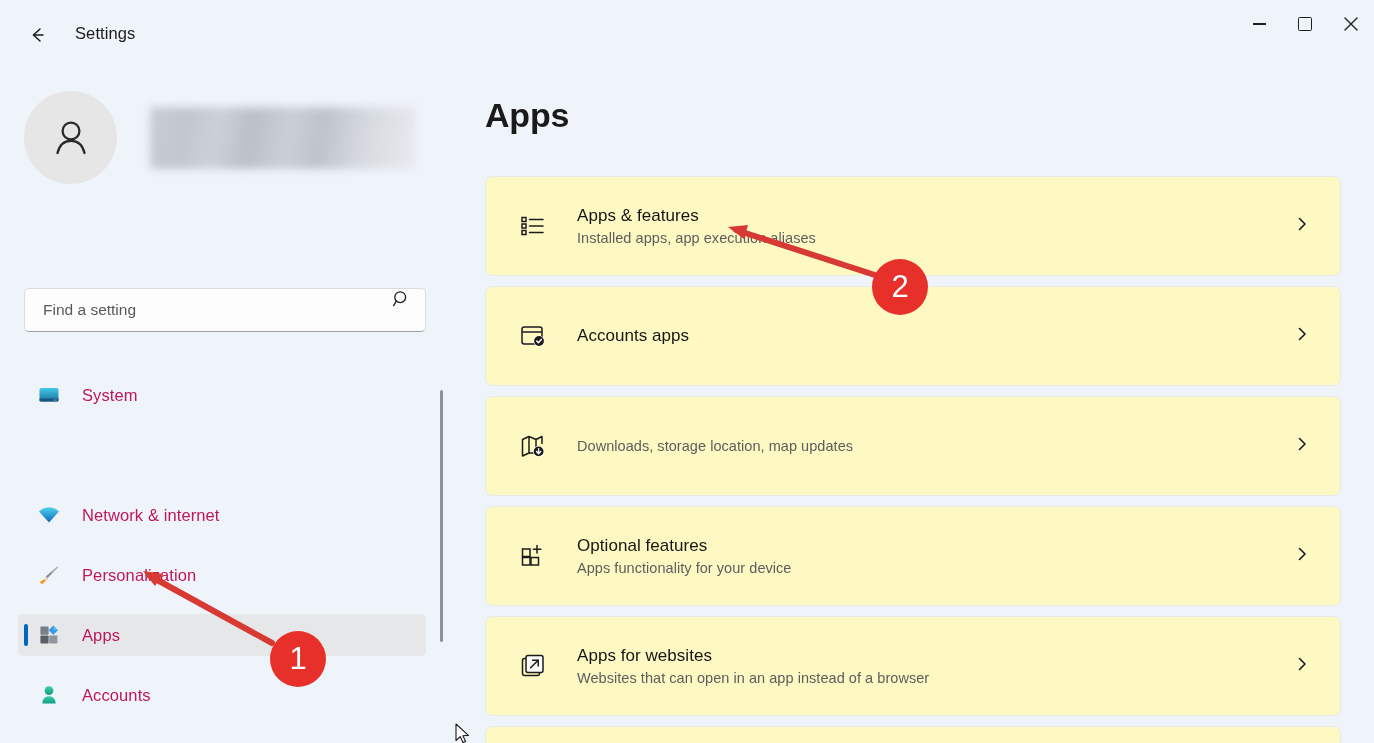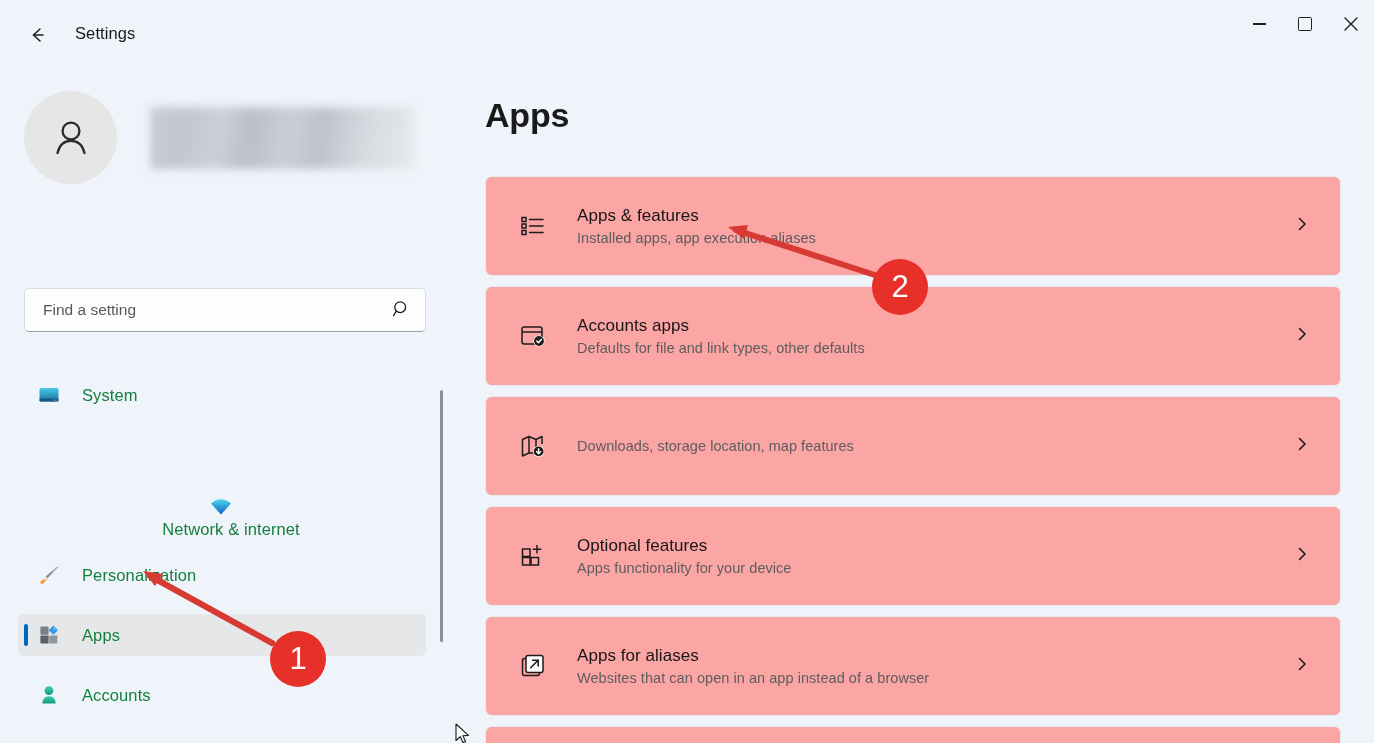--- a/index.html
+++ b/index.html
@@ -99,21 +99,20 @@
 
   .searchbox {
     position: absolute;
     left: 24px; top: 216px;
     width: 402px; height: 44px;
     background: #fdfdfd;
     border: 1px solid #d9dce1;
     border-bottom: 1.6px solid #9aa0a8;
     border-radius: 5px;
     display: flex;
-    align-items: center;
     padding: 0 14px 0 18px;
   }
   .searchbox input {
     flex: 1;
     border: none;
     outline: none;
     background: transparent;
     font-family: "Liberation Sans", sans-serif;
     font-size: 15.5px;
     color: #1b1b1b;
@@ -149,21 +148,21 @@
     background: #0067c0;
   }
   .nav-icon {
     width: 26px; height: 26px;
     flex: none;
     display: flex; align-items: center; justify-content: center;
     margin-right: 20px;
   }
   .nav-label {
     font-size: 16.5px;
-    color: #15803d;
+    color: #be185d;
     letter-spacing: .1px;
   }
 
   .sb-scroll-track {
     position: absolute;
     left: 440px; top: 318px;
     width: 3px; height: 252px;
     border-radius: 2px;
     background: #8c9097;
   }
@@ -185,21 +184,21 @@
   .cards {
     position: absolute;
     left: 33px; top: 104px;
     width: 856px;
   }
   .card {
     position: relative;
     width: 856px;
     height: 100px;
     margin-bottom: 10px;
-    background: #fca5a5;
+    background: #fef9c3;
     border: 1px solid #e7e9ed;
     border-radius: 7px;
     display: flex;
     align-items: center;
     padding-left: 30px;
   }
   .card-icon {
     width: 34px; height: 34px;
     flex: none;
     display: flex; align-items: center; justify-content: center;
@@ -319,21 +318,21 @@
           <rect x="2.5" y="5" width="19" height="13.5" rx="1.8" fill="url(#gSys)"></rect>
           <rect x="2.5" y="15.4" width="19" height="3.1" rx="1.2" fill="#17587f"></rect>
           <circle cx="17.2" cy="17" r="0.6" fill="#9fe3f5"></circle>
           <circle cx="19" cy="17" r="0.6" fill="#9fe3f5"></circle>
         </svg>
       </span>
       <span class="nav-label">System</span>
     </div>
 
 
-    <div class="nav-item" style="top:190px;flex-direction:column;">
+    <div class="nav-item" style="top:190px;">
       <span class="nav-icon">
         <svg width="24" height="24" viewBox="0 0 24 24">
           <defs>
               <linearGradient id="gWf" x1="0" y1="0" x2="0" y2="1">
             <stop offset="0%" stop-color="#4fd8e8"></stop>
                 <stop offset="100%" stop-color="#0b63c4"></stop>
           </linearGradient>
             </defs>
           <path d="M2 8.6 C5 5.6 8.4 4.2 12 4.2 C15.6 4.2 19 5.6 22 8.6 L12 19.6 Z" fill="url(#gWf)"></path>
         </svg>
@@ -424,42 +423,41 @@
         <svg width="30" height="30" viewBox="0 0 30 30" fill="none">
           <rect x="4" y="6" width="20" height="17" rx="2.2" stroke="#1b1b1b" stroke-width="1.5"></rect>
           <path d="M4 11 H24" stroke="#1b1b1b" stroke-width="1.5"></path>
           <circle cx="21" cy="20" r="5.6" fill="#ffffff"></circle>
           <circle cx="21" cy="20" r="4.9" fill="#1b1b1b"></circle>
           <path d="M18.8 20 L20.4 21.7 L23.3 18.4" stroke="#ffffff" stroke-width="1.5" stroke-linecap="round" stroke-linejoin="round" fill="none"></path>
         </svg>
       </span>
       <div class="card-text">
         <span class="card-title">Accounts apps</span>
-        <span class="card-sub">Defaults for file and link types, other defaults</span>
       </div>
       <span class="card-chevron">
         <svg width="16" height="16" viewBox="0 0 16 16" fill="none">
           <path d="M5.5 2.5 L11 8 L5.5 13.5" stroke="#1b1b1b" stroke-width="1.6" stroke-linecap="round" stroke-linejoin="round"></path>
         </svg>
       </span>
     </div>
 
     <div class="card">
       <span class="card-icon">
         <svg width="30" height="30" viewBox="0 0 30 30" fill="none">
           <path d="M4.5 8.5 L11 5.5 L11 22 L4.5 25 Z" stroke="#1b1b1b" stroke-width="1.5" stroke-linejoin="round"></path>
           <path d="M11 5.5 L18 8.5 L18 22 L11 22" stroke="#1b1b1b" stroke-width="1.5" stroke-linejoin="round" fill="none"></path>
           <path d="M18 8.5 L24 5.5 L24 13" stroke="#1b1b1b" stroke-width="1.5" stroke-linejoin="round" fill="none"></path>
           <circle cx="20.6" cy="20.4" r="5.6" fill="#ffffff"></circle>
           <circle cx="20.6" cy="20.4" r="4.9" fill="#1b1b1b"></circle>
           <path d="M20.6 17.8 V22.6 M18.5 20.6 L20.6 22.8 L22.7 20.6" stroke="#ffffff" stroke-width="1.4" stroke-linecap="round" stroke-linejoin="round" fill="none"></path>
         </svg>
       </span>
       <div class="card-text">
-        <span class="card-sub">Downloads, storage location, map features</span>
+        <span class="card-sub">Downloads, storage location, map updates</span>
       </div>
       <span class="card-chevron">
         <svg width="16" height="16" viewBox="0 0 16 16" fill="none">
           <path d="M5.5 2.5 L11 8 L5.5 13.5" stroke="#1b1b1b" stroke-width="1.6" stroke-linecap="round" stroke-linejoin="round"></path>
         </svg>
       </span>
     </div>
 
     <div class="card">
       <span class="card-icon">
@@ -484,21 +482,21 @@
     <div class="card">
       <span class="card-icon">
         <svg width="30" height="30" viewBox="0 0 30 30" fill="none">
           <rect x="4.5" y="7.5" width="17" height="17" rx="2" stroke="#1b1b1b" stroke-width="1.5"></rect>
           <rect x="8" y="4.5" width="17" height="17" rx="2" fill="#fbfbfc" stroke="#1b1b1b" stroke-width="1.5"></rect>
           <path d="M12.6 16.8 L20.2 9.3" stroke="#1b1b1b" stroke-width="1.5" stroke-linecap="round"></path>
           <path d="M14.6 9.3 H20.2 V14.9" stroke="#1b1b1b" stroke-width="1.5" stroke-linecap="round" stroke-linejoin="round" fill="none"></path>
         </svg>
       </span>
       <div class="card-text">
-        <span class="card-title">Apps for aliases</span>
+        <span class="card-title">Apps for websites</span>
         <span class="card-sub">Websites that can open in an app instead of a browser</span>
       </div>
       <span class="card-chevron">
         <svg width="16" height="16" viewBox="0 0 16 16" fill="none">
           <path d="M5.5 2.5 L11 8 L5.5 13.5" stroke="#1b1b1b" stroke-width="1.6" stroke-linecap="round" stroke-linejoin="round"></path>
         </svg>
       </span>
     </div>
 
     <div class="card partial"></div>

